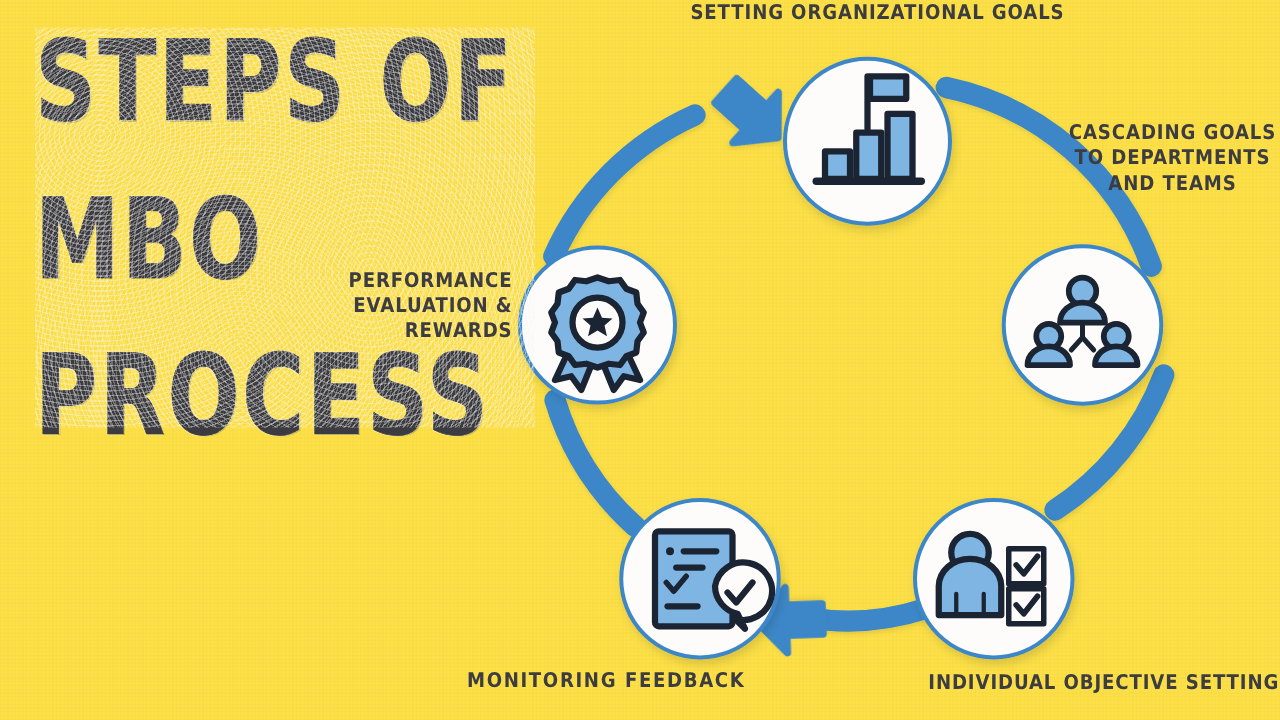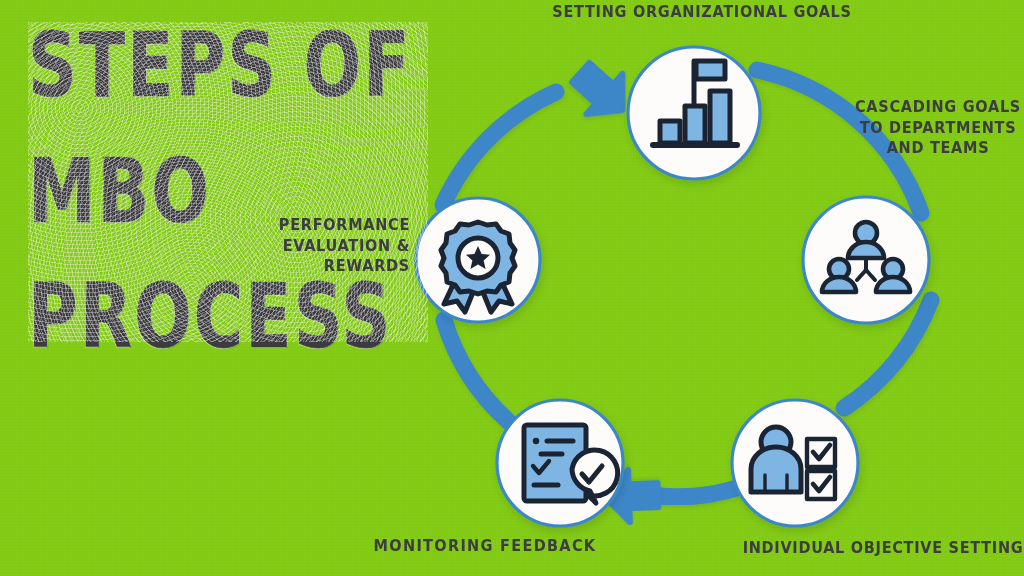--- a/index.html
+++ b/index.html
@@ -6,21 +6,21 @@
   * { margin:0; padding:0; box-sizing:border-box; }
   html,body { width:1024px; height:576px; overflow:hidden; }
   body {
     background:#f7f5f1;
     font-family:"Liberation Sans", sans-serif;
     position:relative;
   }
   #stage {
     position:absolute; left:0; top:0;
     width:1024px; height:576px;
-    background:#84cc16;
+    background:#fde047;
   }
   
   #stage::before{
     content:"";
     position:absolute; inset:0;
     background-image:
       repeating-linear-gradient(0deg, rgba(0,0,0,.012) 0 1px, transparent 1px 3px),
       repeating-linear-gradient(90deg, rgba(0,0,0,.012) 0 1px, transparent 1px 3px);
     pointer-events:none;
     z-index:1;

